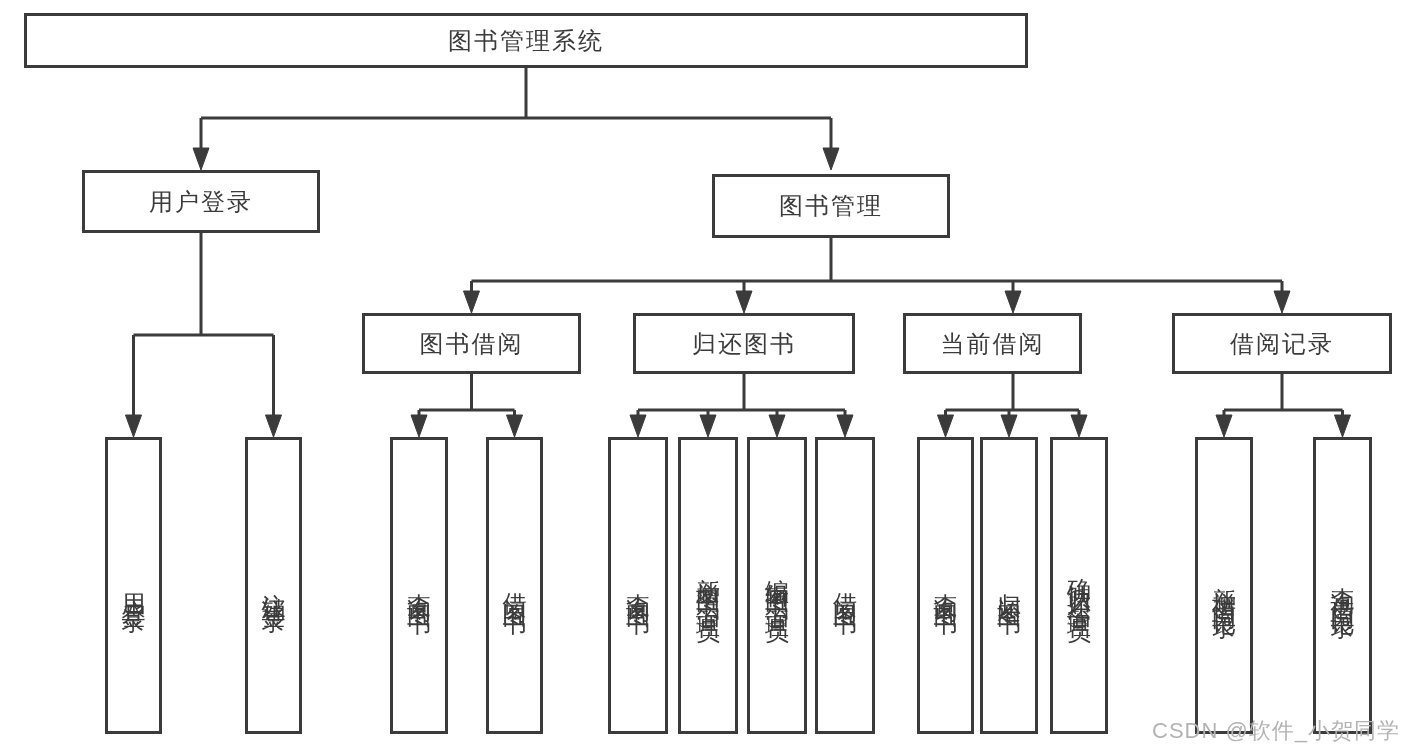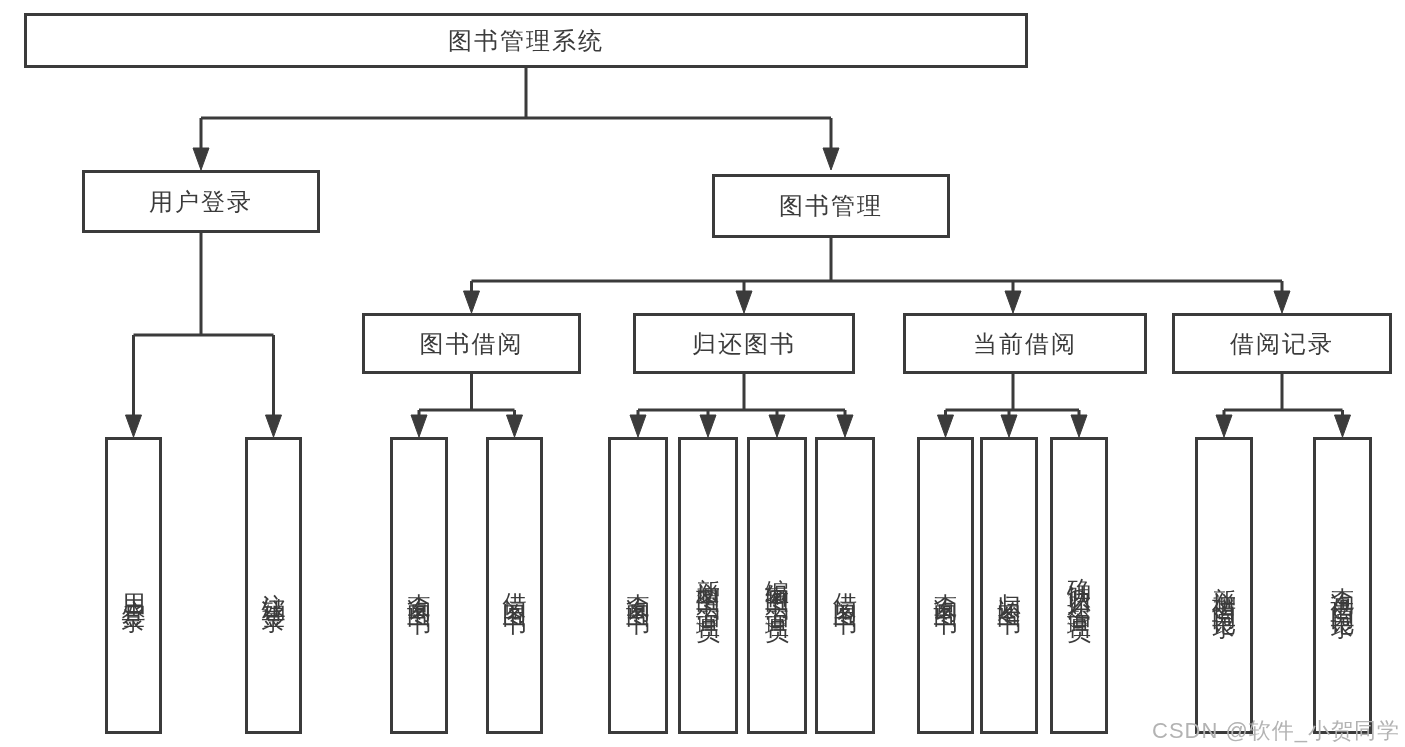--- a/index.html
+++ b/index.html
@@ -63,21 +63,21 @@
   <div class="node hnode" style="left:712px;top:174px;width:238px;height:64px">
     <span>图书管理</span>
   </div>
 
   <div class="node hnode" style="left:362px;top:313px;width:219px;height:61px">
     <span>图书借阅</span>
   </div>
   <div class="node hnode" style="left:633px;top:313px;width:222px;height:61px">
     <span>归还图书</span>
   </div>
-  <div class="node hnode" style="left:903px;top:313px;width:244px;height:61px">
+  <div class="node hnode" style="left:903px;top:313px;width:179px;height:61px">
     <span>当前借阅</span>
   </div>
   <div class="node hnode" style="left:1172px;top:313px;width:220px;height:61px">
     <span>借阅记录</span>
   </div>
 
   <div class="node vnode" style="left:105px;top:437px;width:57px;height:297px">
     <span class="vtext">用户登录</span>
   </div>
   <div class="node vnode" style="left:245px;top:437px;width:57px;height:297px">

